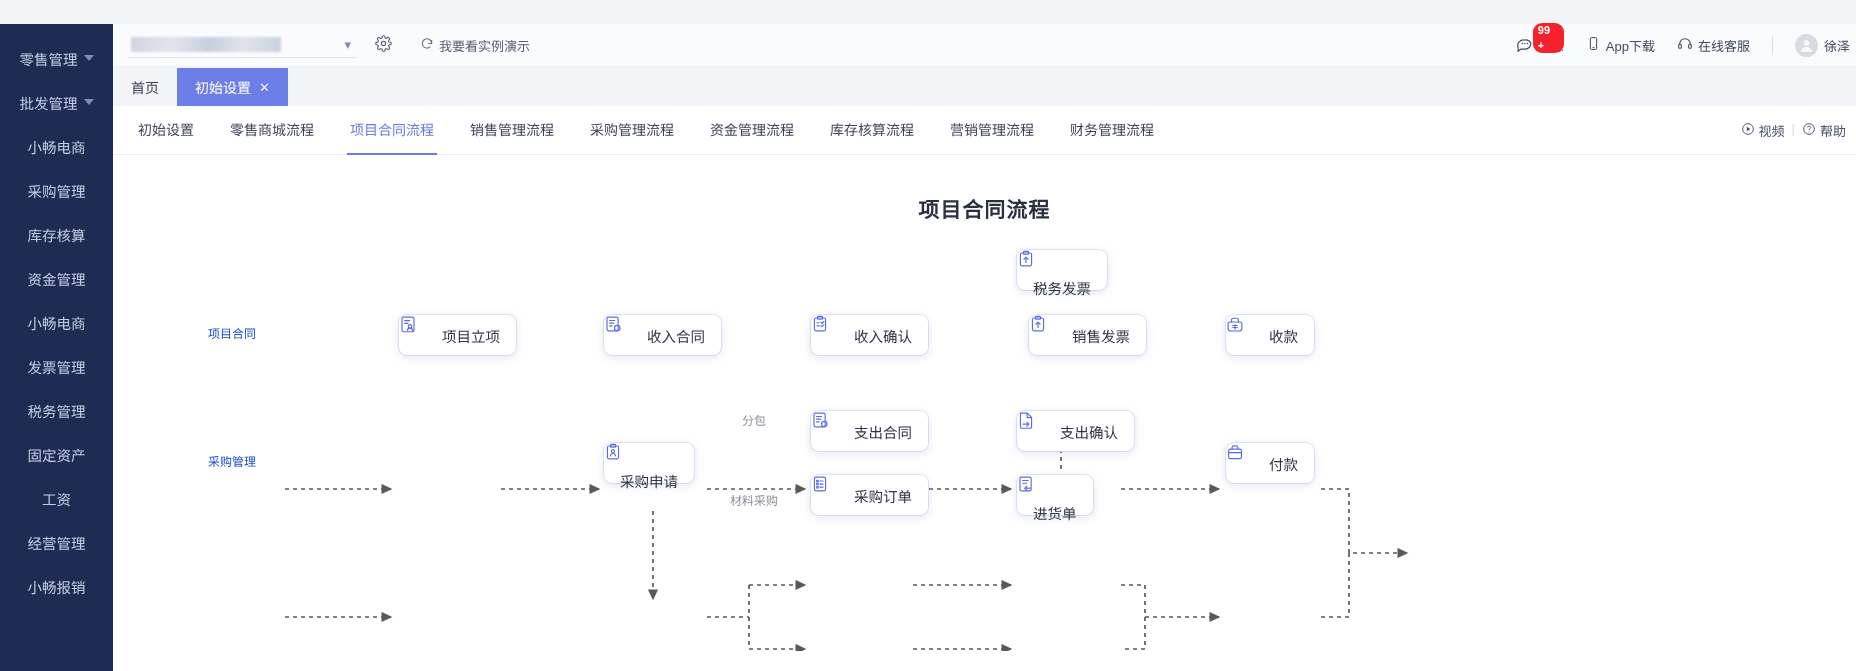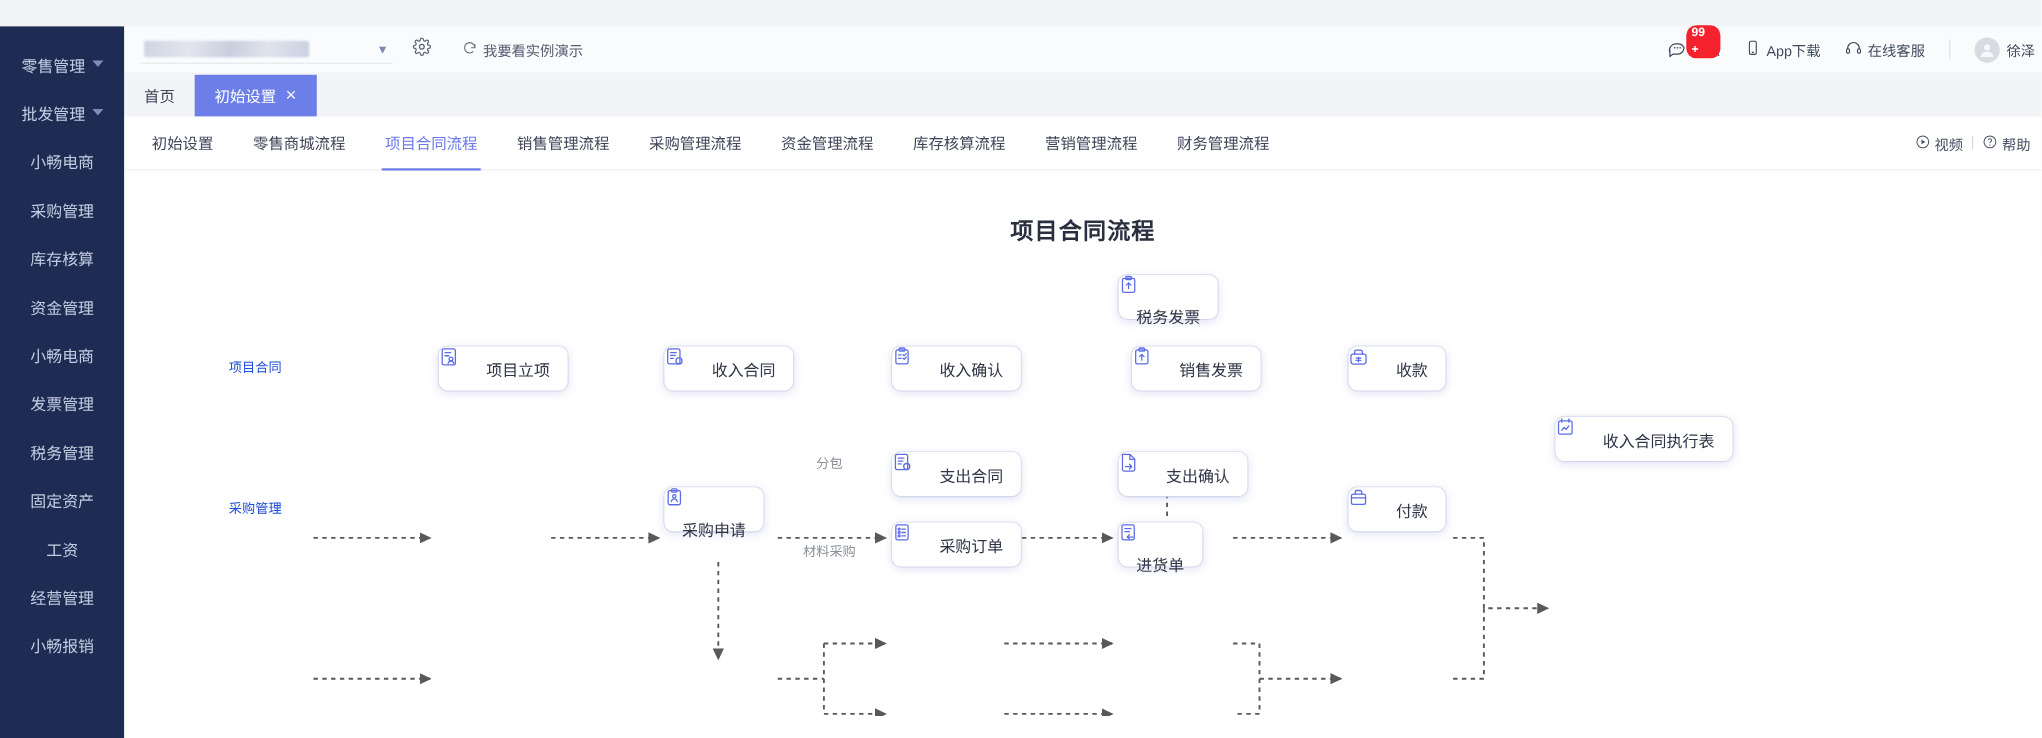--- a/index.html
+++ b/index.html
@@ -482,30 +482,19 @@
         <div class="node" style="left: 1113px; top: 212px;">
           <span class="ico">
             <svg viewBox="0 0 20 21" width="18" height="18" fill="none" stroke="#5b6ce6" stroke-width="1.35" stroke-linecap="round" stroke-linejoin="round">
               <rect x="2.5" y="7.2" width="15" height="11" rx="2"></rect>
               <path d="M6.6 7.2V5.1a1.7 1.7 0 011.7-1.7h3.4a1.7 1.7 0 011.7 1.7v2.1"></path>
               <line x1="2.5" y1="11.2" x2="17.5" y2="11.2"></line>
             </svg>
           </span>
           <span>付款</span>
         </div>
-        <div class="node" style="left: 1301px; top: 148px;">
-          <span class="ico">
-            <svg viewBox="0 0 20 21" width="18" height="18" fill="none" stroke="#5b6ce6" stroke-width="1.35" stroke-linecap="round" stroke-linejoin="round">
-              <rect x="2.8" y="4.2" width="14.4" height="14" rx="2"></rect>
-              <line x1="6.2" y1="2.2" x2="6.2" y2="5.6"></line>
-              <line x1="13.8" y1="2.2" x2="13.8" y2="5.6"></line>
-              <path d="M6.2 14.2l2.5-3.1 2.2 2.1 2.9-3.6"></path>
-            </svg>
-          </span>
-          <span>收入合同执行表</span>
-        </div>
         <div class="row-label" style="left: 95px; top: 93px;">项目合同</div>
         <div class="row-label" style="left: 95px; top: 221px;">采购管理</div>
         <div class="edge-label" style="left: 629px; top: 180px;">分包</div>
         <div class="edge-label" style="left: 617px; top: 260px;">材料采购</div>
       </div>
   </section>
 </div>
 
 </body></html>

